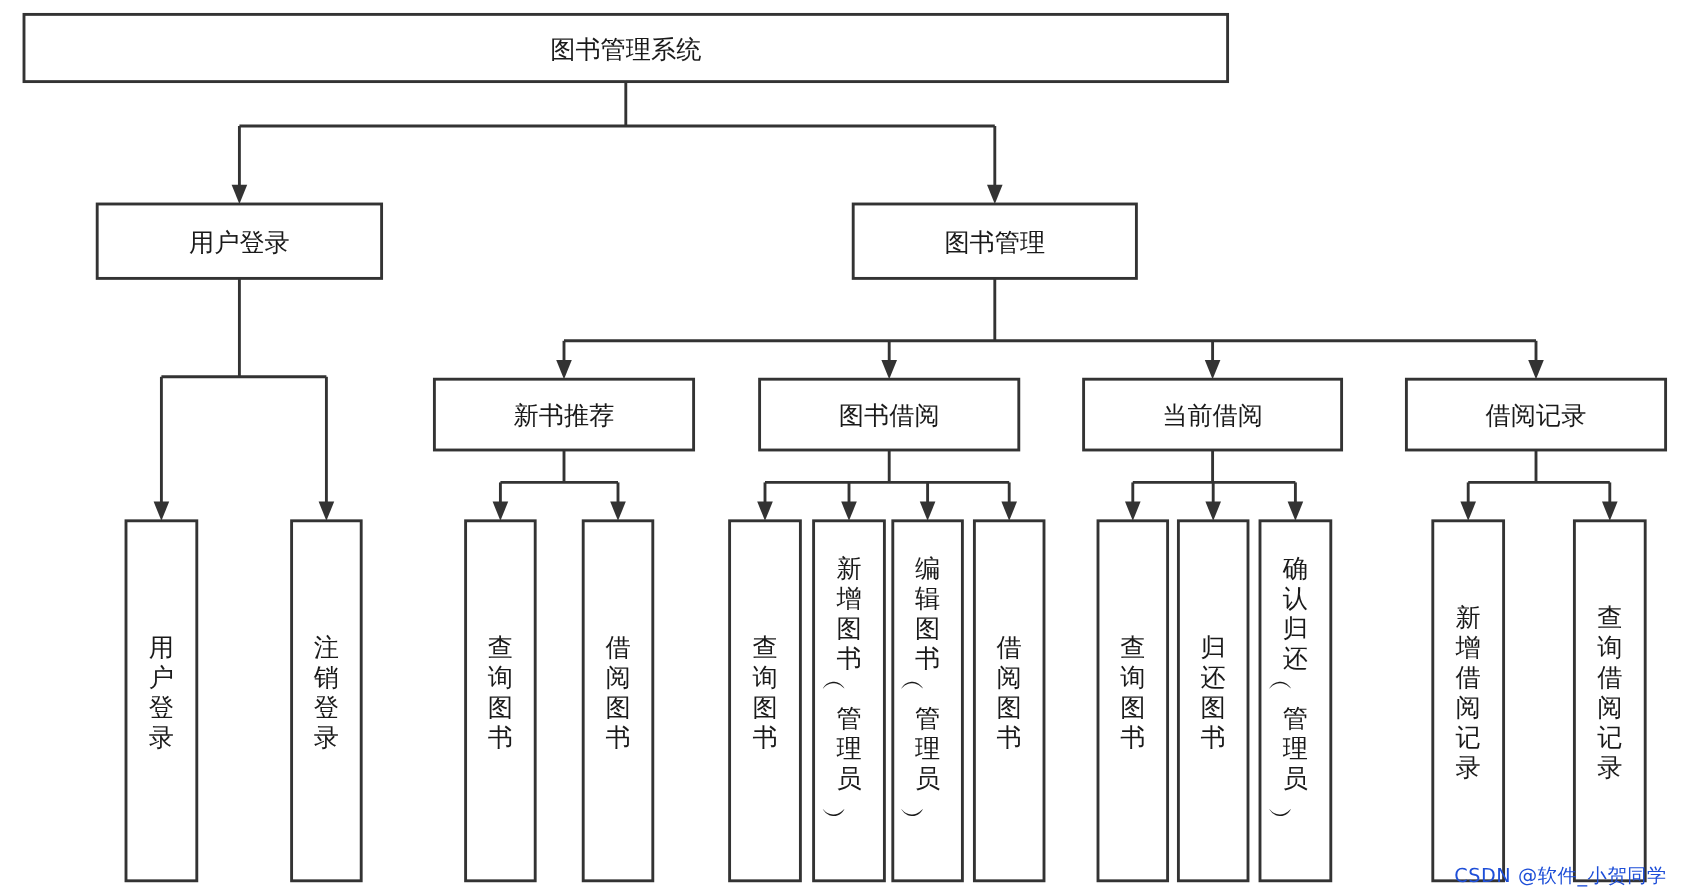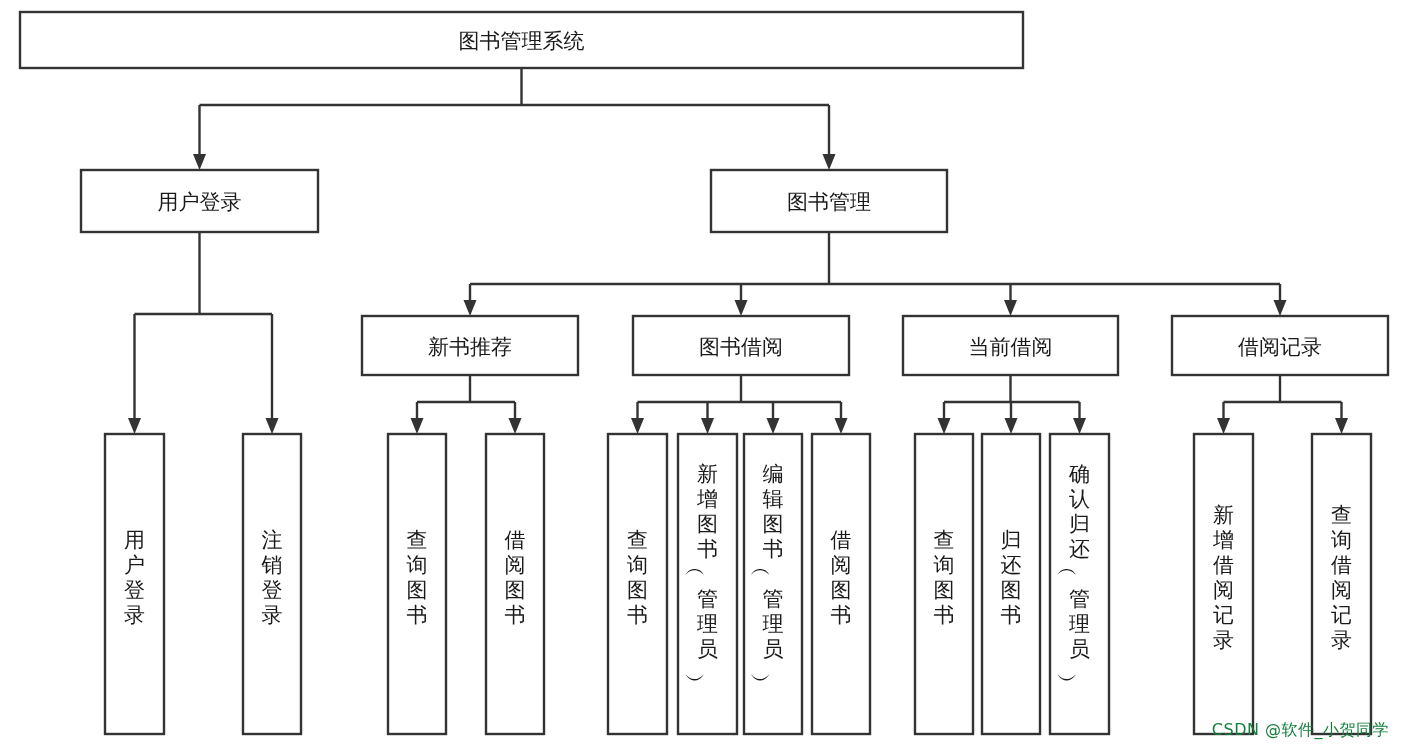--- a/index.html
+++ b/index.html
@@ -53,21 +53,21 @@
     font-size: 21px;
     fill: #1a1a1a;
     text-anchor: middle;
   }
   .watermark {
     position: absolute;
     right: 16px;
     bottom: 6px;
     font-family: "DejaVu Sans", "Liberation Sans", sans-serif;
     font-size: 16px;
-    color: #15803d;
+    color: #1d4ed8;
     letter-spacing: 0.5px;
     white-space: nowrap;
     pointer-events: none;
     user-select: none;
   }
 </style>
 </head>
 <body>
 
 <div id="diagram-root">

